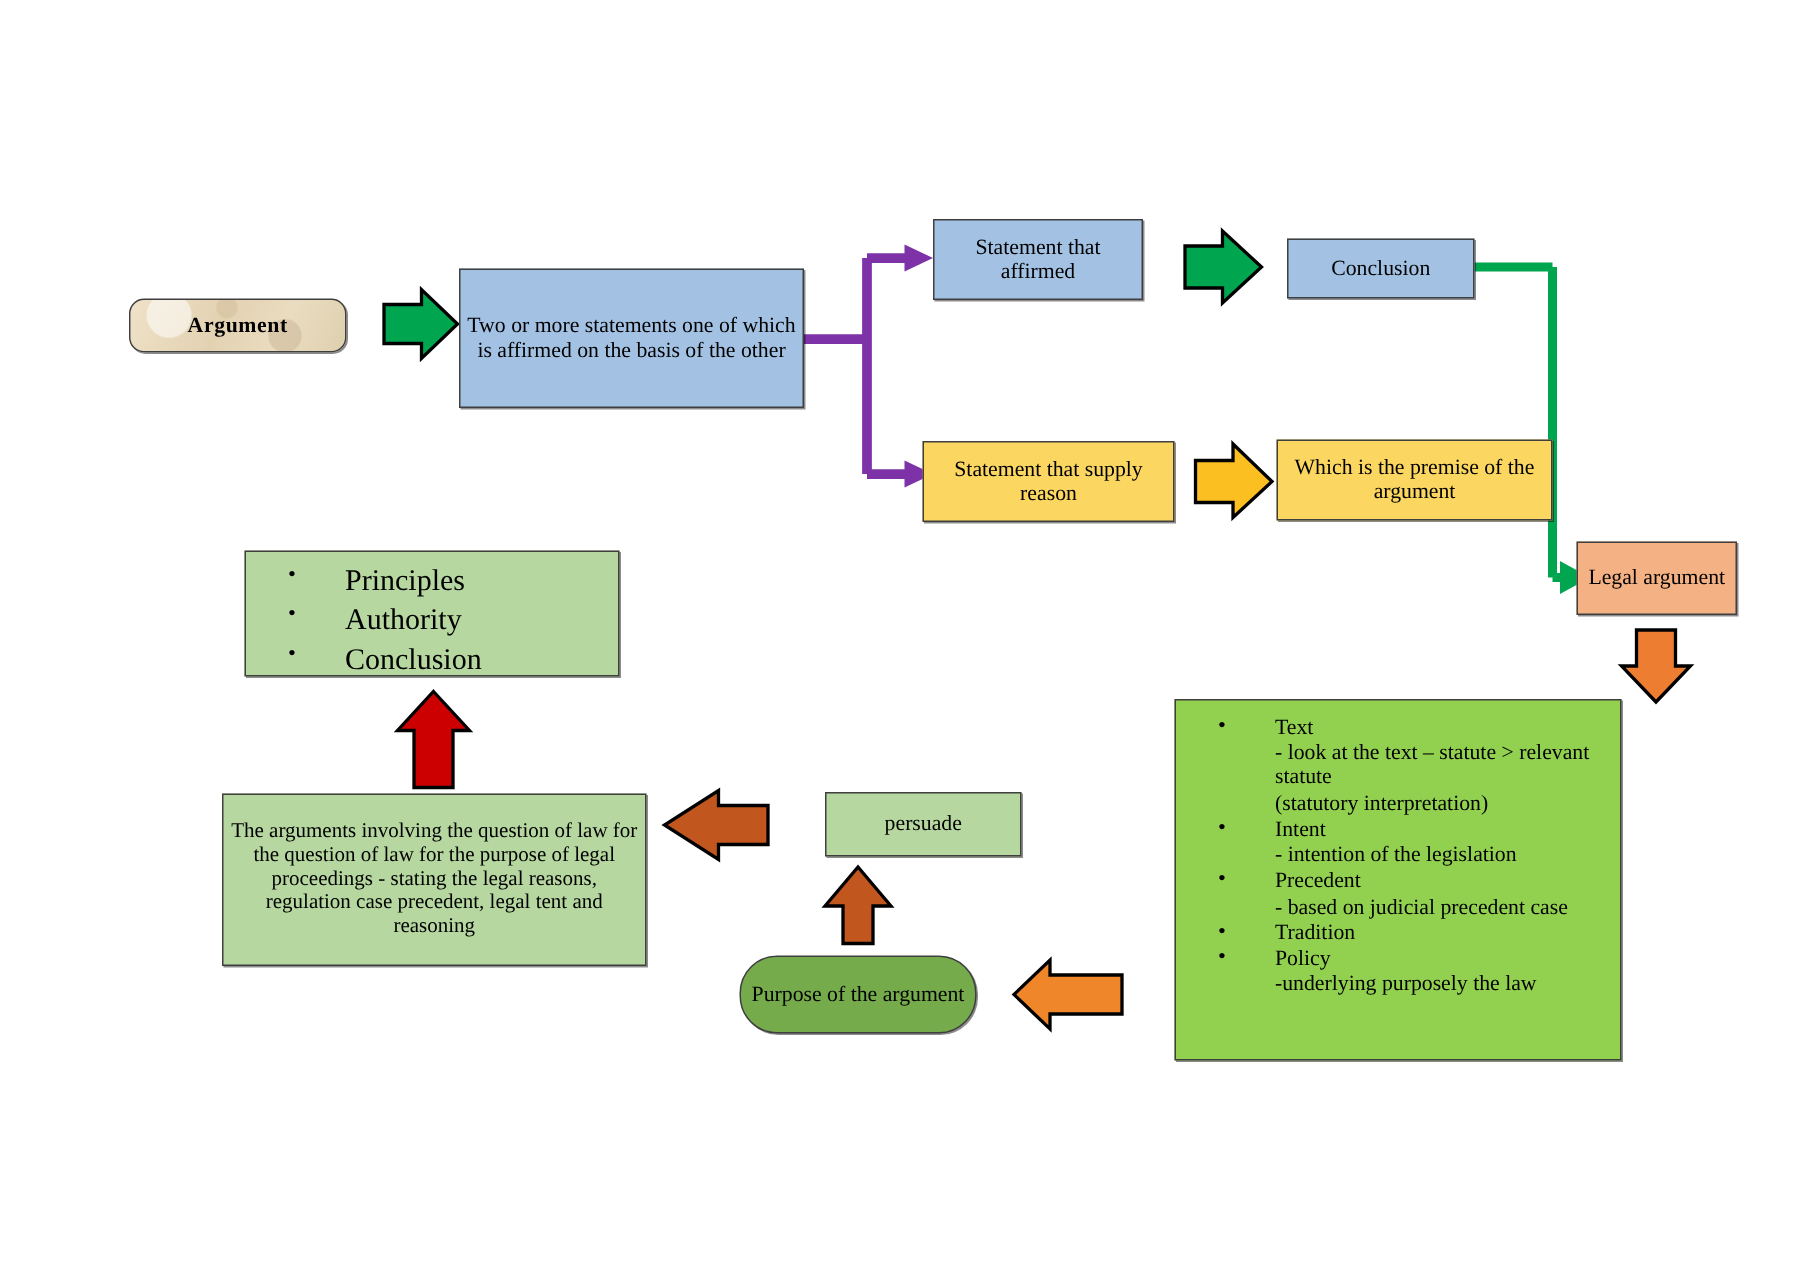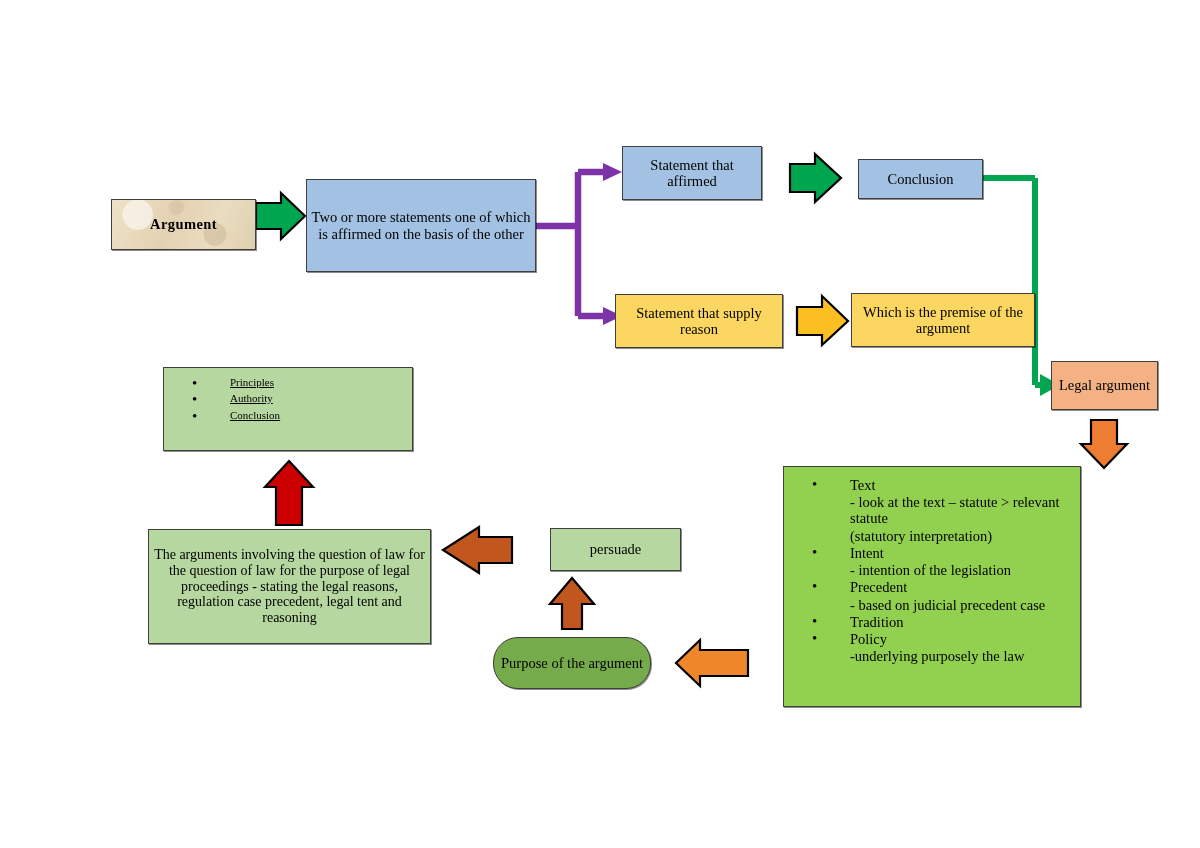--- a/index.html
+++ b/index.html
@@ -69,21 +69,21 @@
   }
   .bullets .sub {
     margin: 0 0 1px 0;
     padding-left: 0;
   }
   .bullets.tight .li { margin-bottom: 4px; }
 
   #bigGreen .bullets { padding-left: 62px; font-size: 14.5px; }
   #bigGreen .bullets .li::before { left: -38px; }
 
-  #principles .bullets { padding-left: 62px; font-size: 11px; text-decoration: underline; }
+  #principles .bullets { padding-left: 62px; font-size: 20px; }
   #principles .bullets .li::before { left: -38px; }
 
   svg.layer {
     position: absolute;
     left: 0;
     top: 0;
     width: 1200px;
     height: 848px;
     pointer-events: none;
   }
@@ -143,21 +143,21 @@
 
     <g>
       <polygon class="blkstroke" fill="#c1561e" points="512,537 479,537 479,527 443,550 479,573 479,563 512,563"></polygon>
     </g>
 
     <g>
       <polygon class="blkstroke" fill="#cc0000" points="289,461 313,487 302,487 302,525 276,525 276,487 265,487"></polygon>
     </g>
   </svg>
 
-  <div class="node n-argument" id="argument" style="left:111px; top:199px; width:145px; height:51px;">
+  <div class="node n-argument" id="argument" style="left:86px; top:199px; width:145px; height:36px;border-radius:10px;">
     <span class="txt">Argument</span>
   </div>
 
   <div class="node n-blue" id="twoStatements" style="left:306px; top:179px; width:230px; height:93px;">
     <span class="txt">Two or more statements one of which is affirmed on the basis of the other</span>
   </div>
 
   <div class="node n-blue" id="stmtAffirmed" style="left:622px; top:146px; width:140px; height:54px;">
     <span class="txt">Statement that affirmed</span>
   </div>

